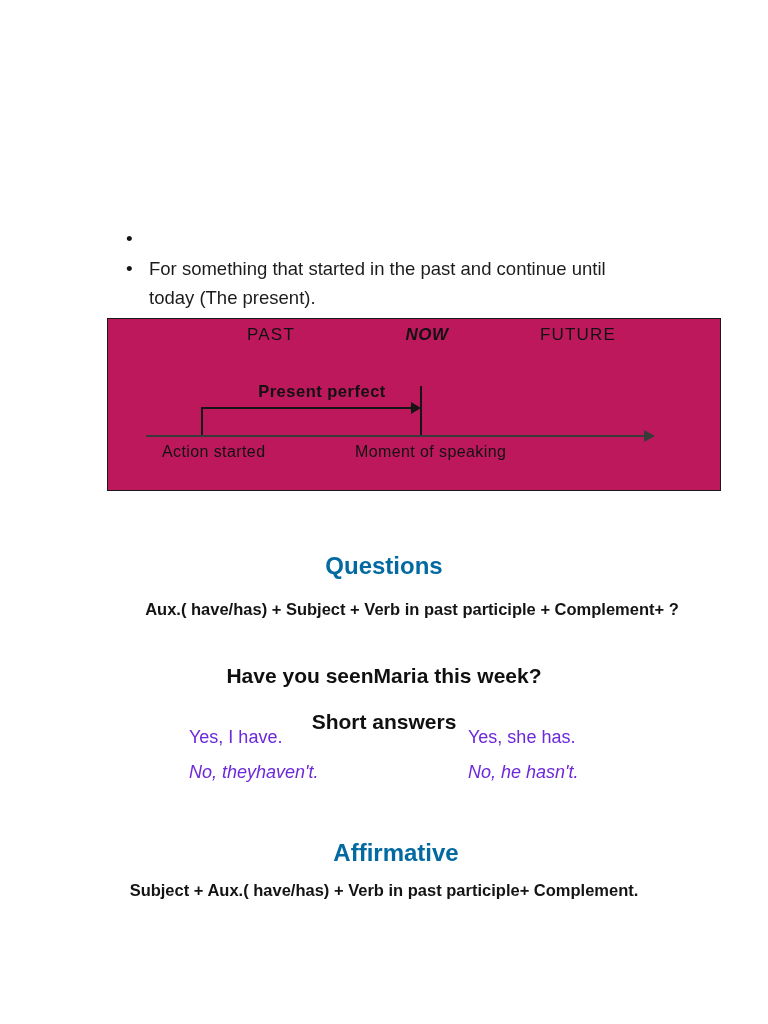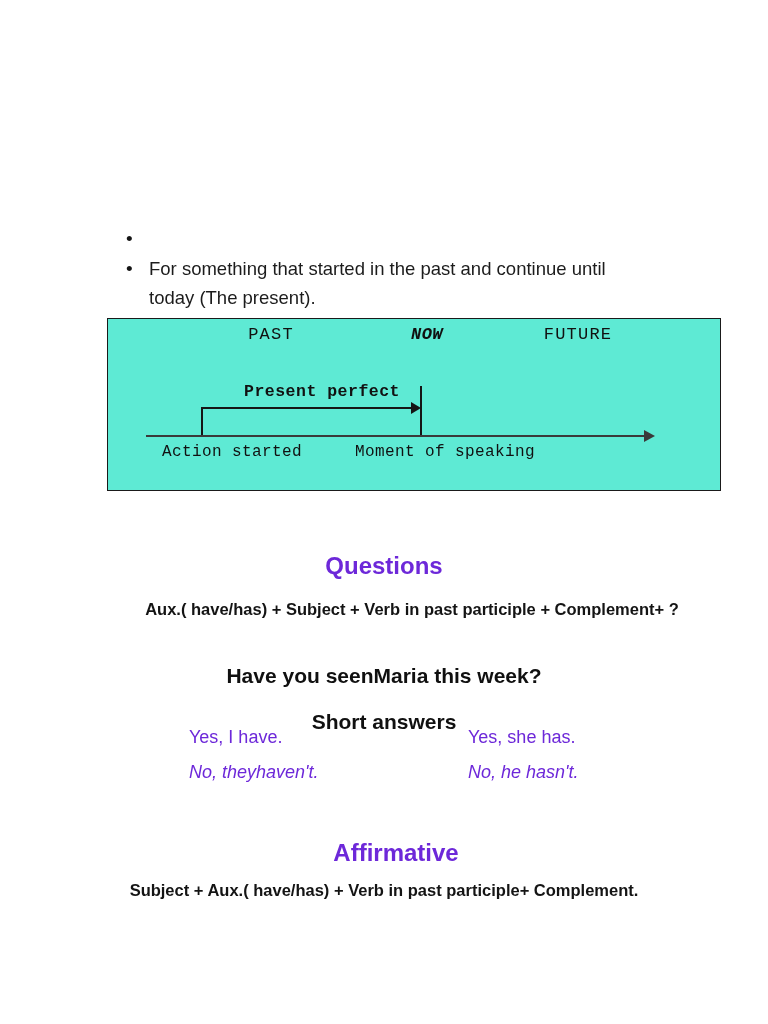--- a/index.html
+++ b/index.html
@@ -8,22 +8,22 @@
     font-family:"Liberation Sans",sans-serif;color:#1c1c1c;
   }
   
   .bullets{position:absolute;left:126px;top:224px;width:520px;}
   .bullet-item{display:flex;align-items:flex-start;margin-bottom:1px;}
   .bullet-dot{flex:0 0 auto;width:23px;font-size:19px;line-height:29px;color:#141414;}
   .bullet-text{font-size:18.5px;line-height:29px;color:#1c1c1c;}
   
   .diagram-box{
     position:absolute;left:107px;top:318px;width:612px;height:171px;
-    border:1.5px solid #1a1a1a;background:#5eead4;
-    font-family:Liberation Mono, monospace;color:#111;
+    border:1.5px solid #1a1a1a;background:#be185d;
+    font-family:Liberation Sans, sans-serif;color:#111;
   }
   .dg-label{position:absolute;transform:translateX(-50%);font-size:17px;letter-spacing:1.2px;white-space:nowrap;}
   .dg-past{left:163px;top:6px;}
   .dg-now{left:319px;top:6px;font-weight:bold;font-style:italic;letter-spacing:0.5px;}
   .dg-future{left:470px;top:6px;}
   .pp-label{position:absolute;left:214px;top:63px;transform:translateX(-50%);
     font-size:16.5px;font-weight:bold;letter-spacing:0.5px;white-space:nowrap;}
   .dg-line{position:absolute;background:#151515;}
   .bracket-h{left:93px;top:88px;width:212px;height:2px;}
   .bracket-head{position:absolute;left:303px;top:83px;width:0;height:0;
@@ -31,21 +31,21 @@
   .bracket-tick{left:93px;top:88px;width:2px;height:30px;}
   .now-vline{left:312px;top:67px;width:1.5px;height:51px;}
   .timeline{left:38px;top:116px;width:500px;height:2px;background:#3a3a3a;}
   .timeline-head{position:absolute;left:536px;top:111px;width:0;height:0;
     border-left:11px solid #3a3a3a;border-top:6px solid transparent;border-bottom:6px solid transparent;}
   .dg-sub{position:absolute;font-size:16px;letter-spacing:0.4px;white-space:nowrap;}
   .dg-action{left:54px;top:124px;}
   .dg-moment{left:247px;top:124px;}
   
   .cblock{position:absolute;left:0;width:768px;text-align:center;white-space:nowrap;}
-  .h-big{font-size:24px;font-weight:bold;color:#6d28d9;}
+  .h-big{font-size:24px;font-weight:bold;color:#0369a1;}
   .h-mid{font-size:21px;font-weight:bold;color:#101010;margin-top:27px;}
   .formula{font-size:16.5px;font-weight:bold;color:#141414;}
   .q-heading{top:552px;}
   .q-formula{top:600px;padding-left:28px;}
   .q-example{top:637px;}
   .sa-heading{top:683px;}
   .aff-heading{top:839px;margin-left:12px;}
   .aff-formula{top:881px;}
   
   .answer{position:absolute;font-size:18px;color:#6d28d9;white-space:nowrap;}

